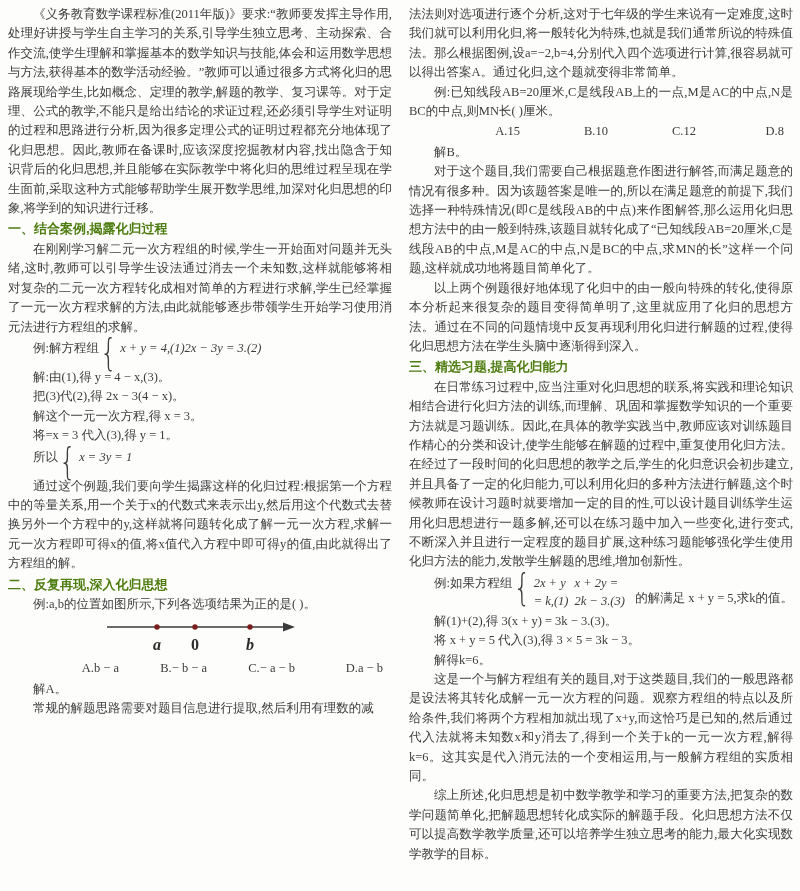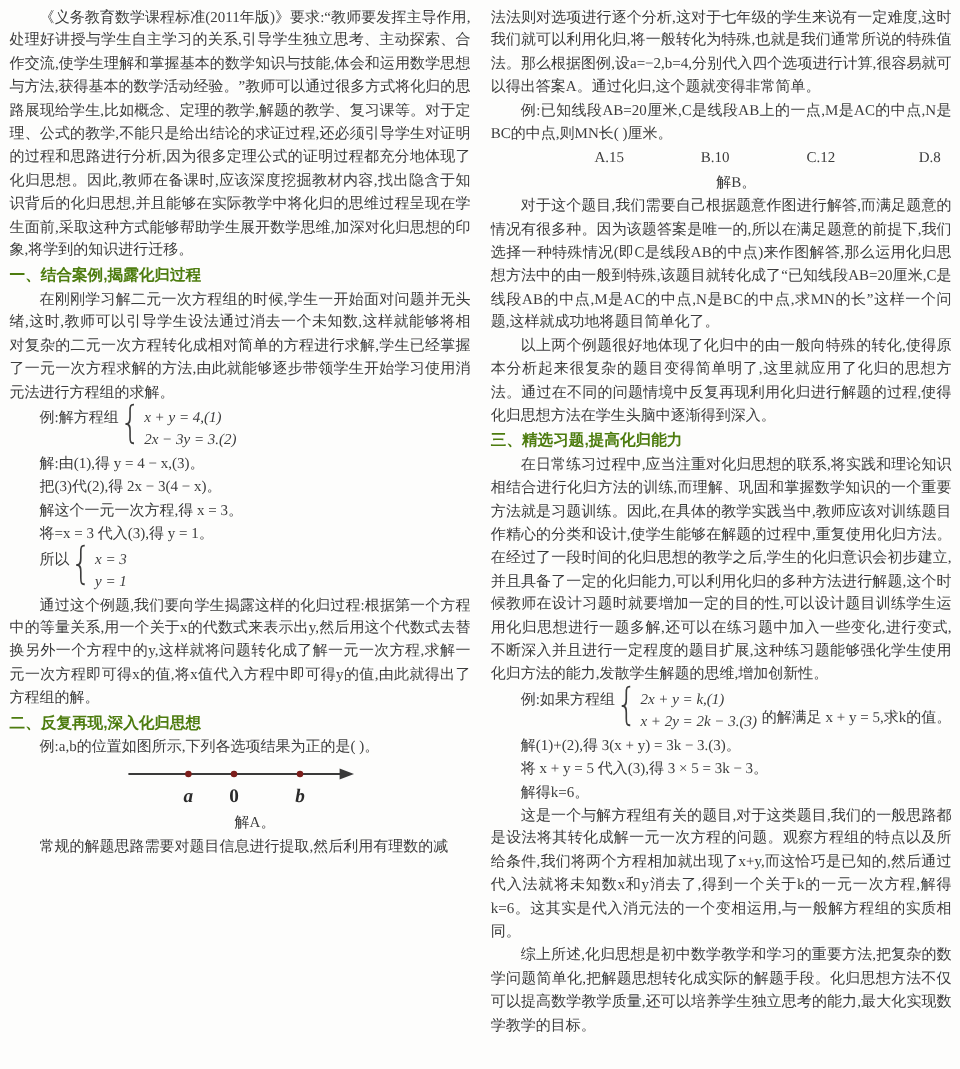--- a/index.html
+++ b/index.html
@@ -49,30 +49,30 @@
   .brace {
     font-family: "DejaVu Sans", sans-serif;
     font-weight: 200;
     font-size: 27px;
     line-height: 1;
     display: inline-block;
     transform: scaleY(1.35);
     margin: 0 3px 0 1px;
     color: #3c3c3c;
   }
-  .eq-lines { display: flex; flex-direction: column; line-height: 18px; }
+  .eq-lines { display: flex; flex-direction: row; line-height: 18px; }
   .eq-suffix { align-self: flex-end; margin-left: 4px; margin-bottom: 1px; white-space: nowrap; }
   .step { margin: 0 0 0 2em; text-align: left; }
   .options {
     display: flex;
     padding-left: 23px;
     margin: 1px 0;
   }
   .options .opt { width: 88px; flex: 0 0 88px; text-align: right; }
-  .answer { margin-left: 2em; text-align: center; }
+  .answer { margin-left: 2em; }
   .figure { text-align: center; margin: 1px 0 0 0; }
   .figure svg { display: inline-block; vertical-align: top; }
   .nl-label {
     font-family: "Liberation Serif", "DejaVu Serif", serif;
     font-weight: 700;
     font-style: italic;
     font-size: 16px;
   }
   .nl-label.upright { font-style: normal; }
 </style>
@@ -124,20 +124,26 @@
         <polygon points="200,12 188,7.5 188,16.5" fill="#3a3a3a"></polygon>
         <circle cx="62" cy="12" r="2.7" fill="#7c1e1c"></circle>
         <circle cx="100" cy="12" r="2.7" fill="#7c1e1c"></circle>
         <circle cx="155" cy="12" r="2.7" fill="#7c1e1c"></circle>
         <text x="62" y="35" text-anchor="middle" class="nl-label" fill="#2b2b2b">a</text>
         <text x="100" y="35" text-anchor="middle" class="nl-label upright" fill="#2b2b2b">0</text>
         <text x="155" y="35" text-anchor="middle" class="nl-label" fill="#2b2b2b">b</text>
       </svg>
     </div>
 
+    <div class="options">
+      <span class="opt">A.b − a</span>
+      <span class="opt">B.− b − a</span>
+      <span class="opt">C.− a − b</span>
+      <span class="opt">D.a − b</span>
+    </div>
 
     <div class="answer">解A。</div>
 
     <p class="para">常规的解题思路需要对题目信息进行提取,然后利用有理数的减</p>
   </div>
 
   <div class="col">
     <p class="para no-indent">法法则对选项进行逐个分析,这对于七年级的学生来说有一定难度,这时我们就可以利用化归,将一般转化为特殊,也就是我们通常所说的特殊值法。那么根据图例,设a=−2,b=4,分别代入四个选项进行计算,很容易就可以得出答案A。通过化归,这个题就变得非常简单。</p>
 
     <p class="para">例:已知线段AB=20厘米,C是线段AB上的一点,M是AC的中点,N是BC的中点,则MN长(    )厘米。</p>

